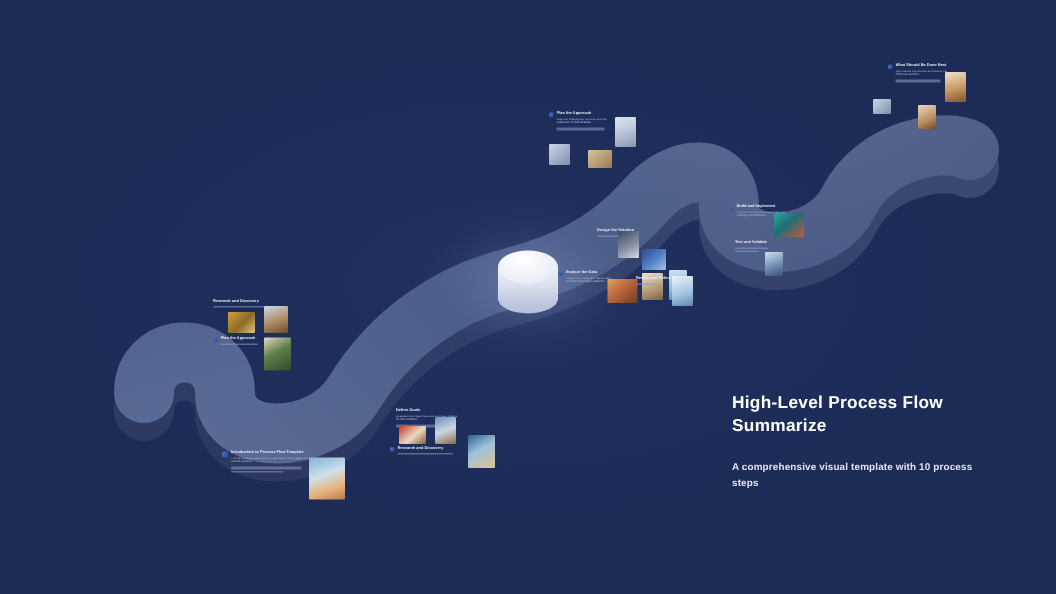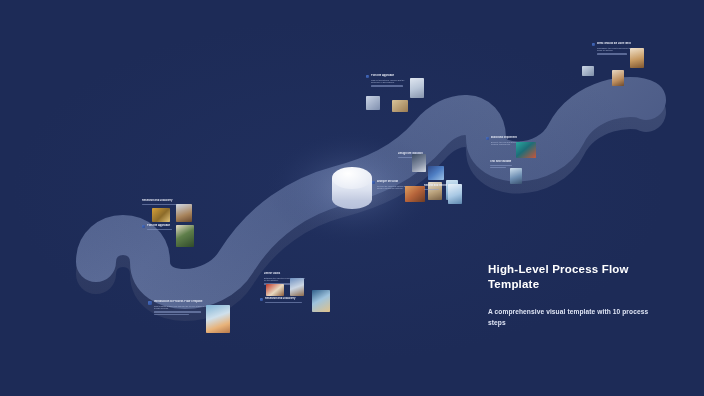--- a/index.html
+++ b/index.html
@@ -247,17 +247,17 @@
     </div>
     <div class="thumb" style="left:38px;top:6px;width:14px;height:20px;
          background:linear-gradient(165deg,#f0e2cc 0%,#c79a62 55%,#7e5630 100%);"></div>
     <div class="thumb" style="left:20px;top:28px;width:12px;height:16px;
          background:linear-gradient(155deg,#e8d8c4 0%,#bd8e5e 60%,#6e4a2c 100%);"></div>
     <div class="thumb" style="left:-10px;top:24px;width:12px;height:10px;
          background:linear-gradient(140deg,#cdd8e8 0%,#7d8ea8 100%);"></div>
   </div>
 
   <div class="titleblock" style="left:488px;top:262px;width:170px;">
-    <h1>High-Level Process Flow Template</h1>
+    <h1>High-Level Process Flow Summarize</h1>
     <p>A comprehensive visual template with 10 process steps</p>
   </div>
 
 </div>
 
 </body></html>

